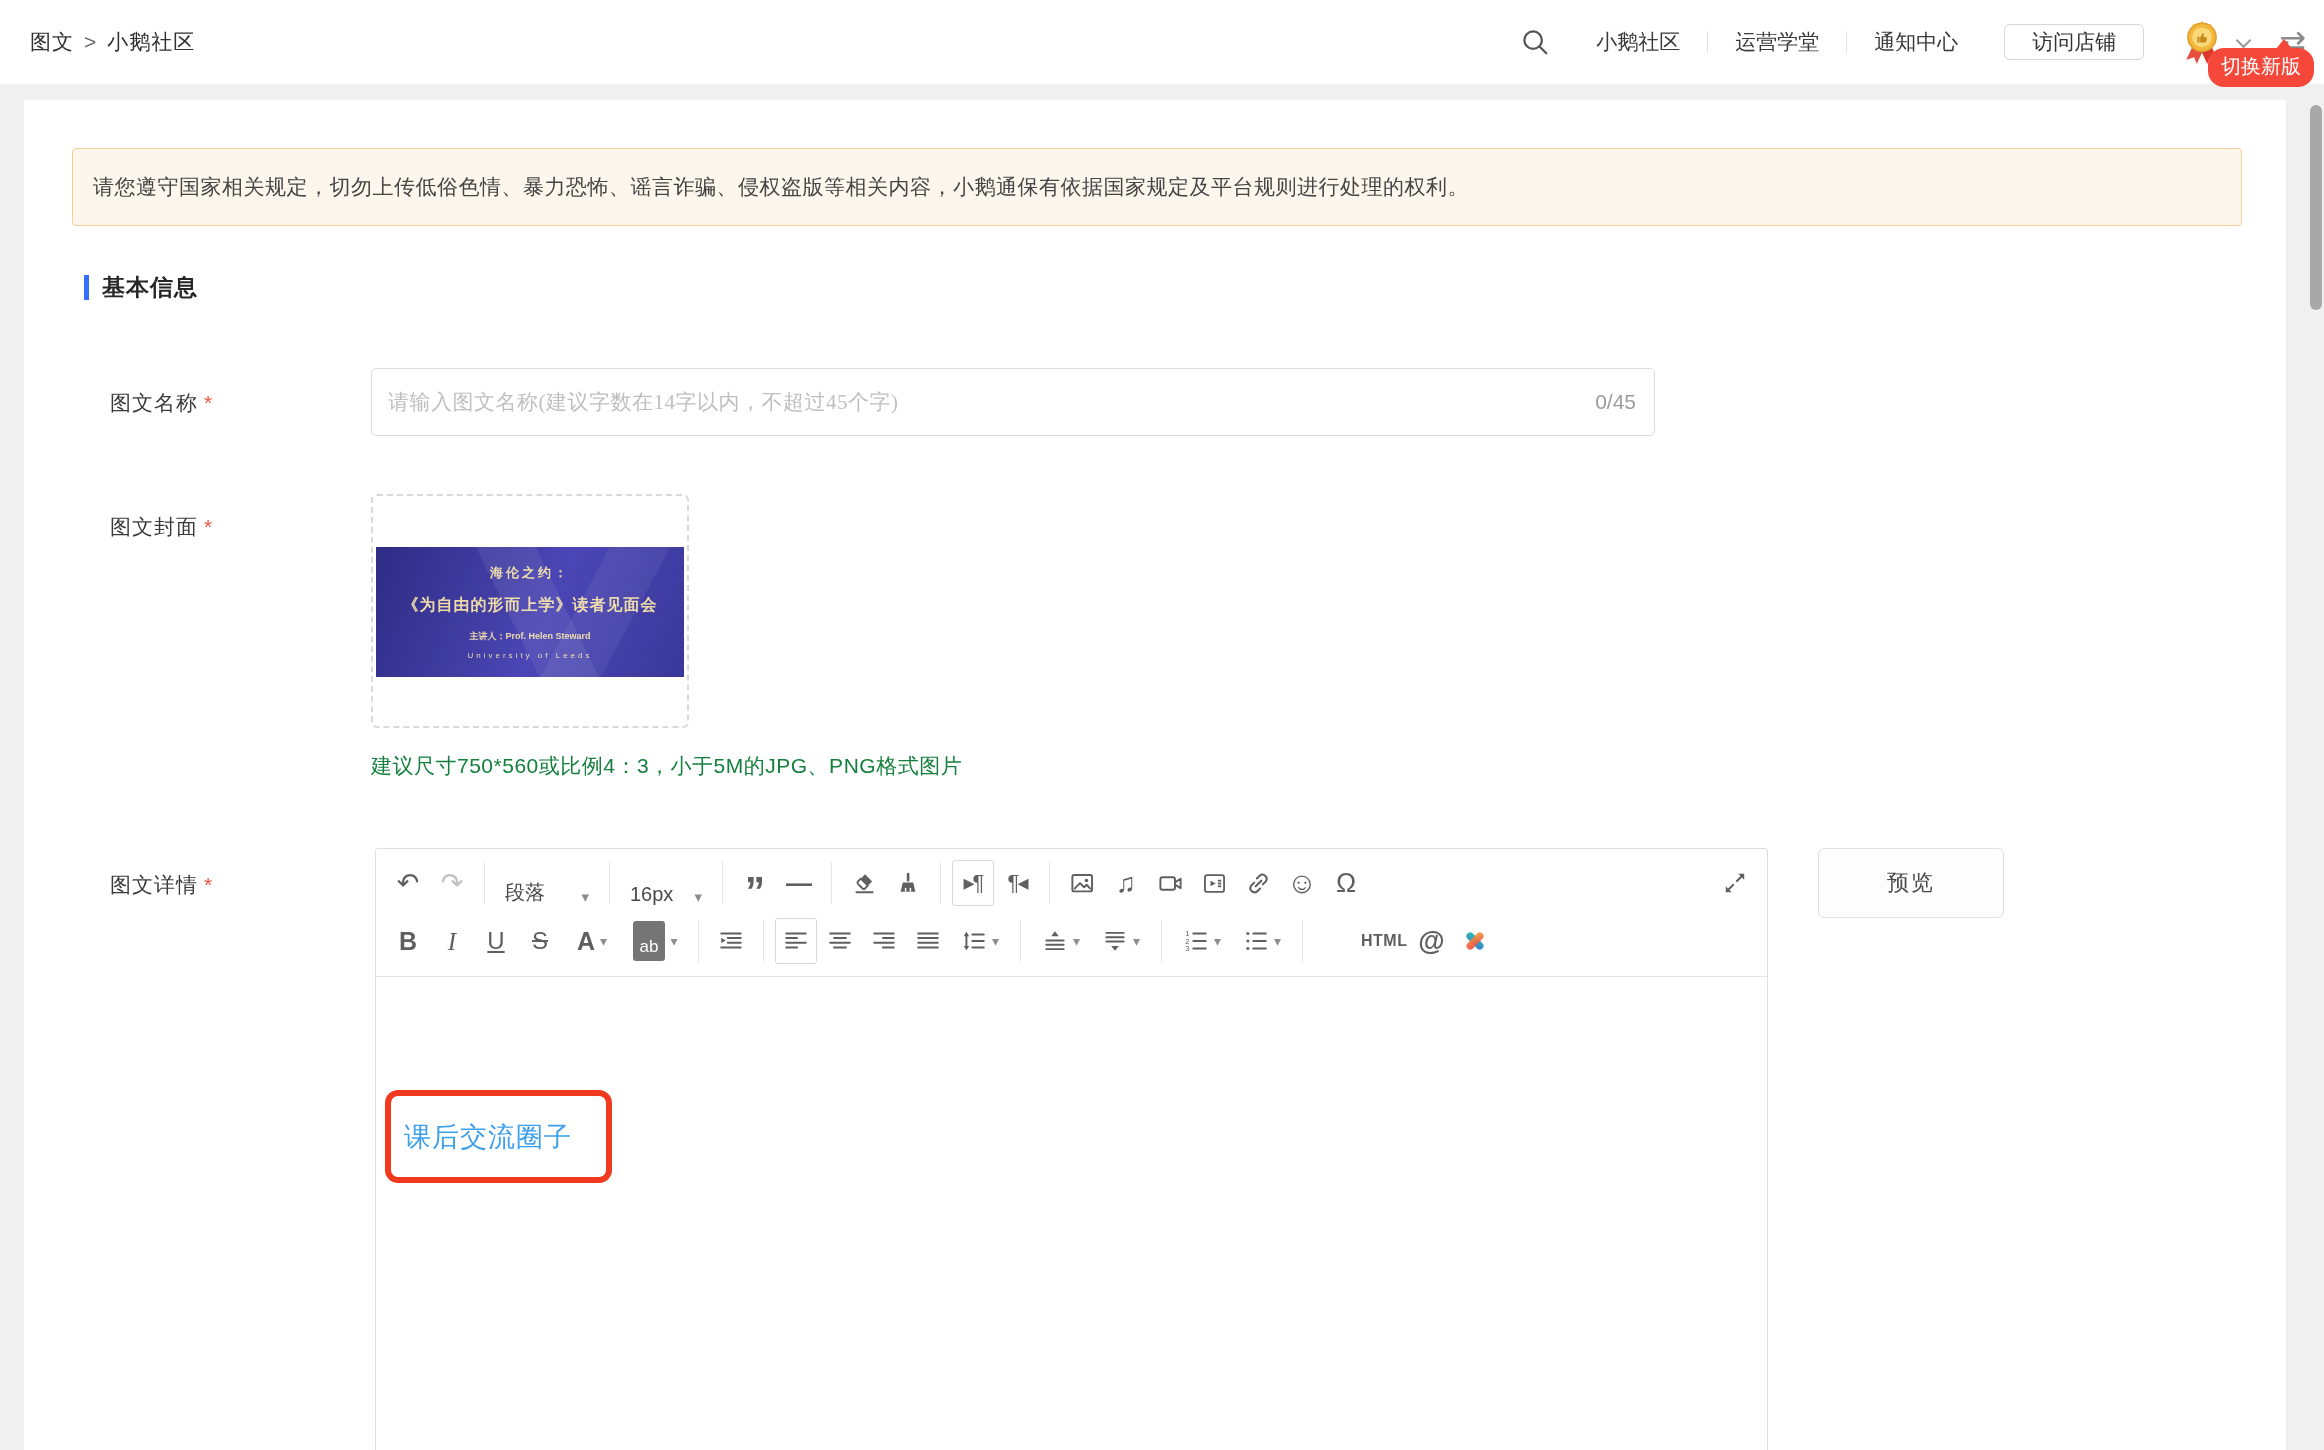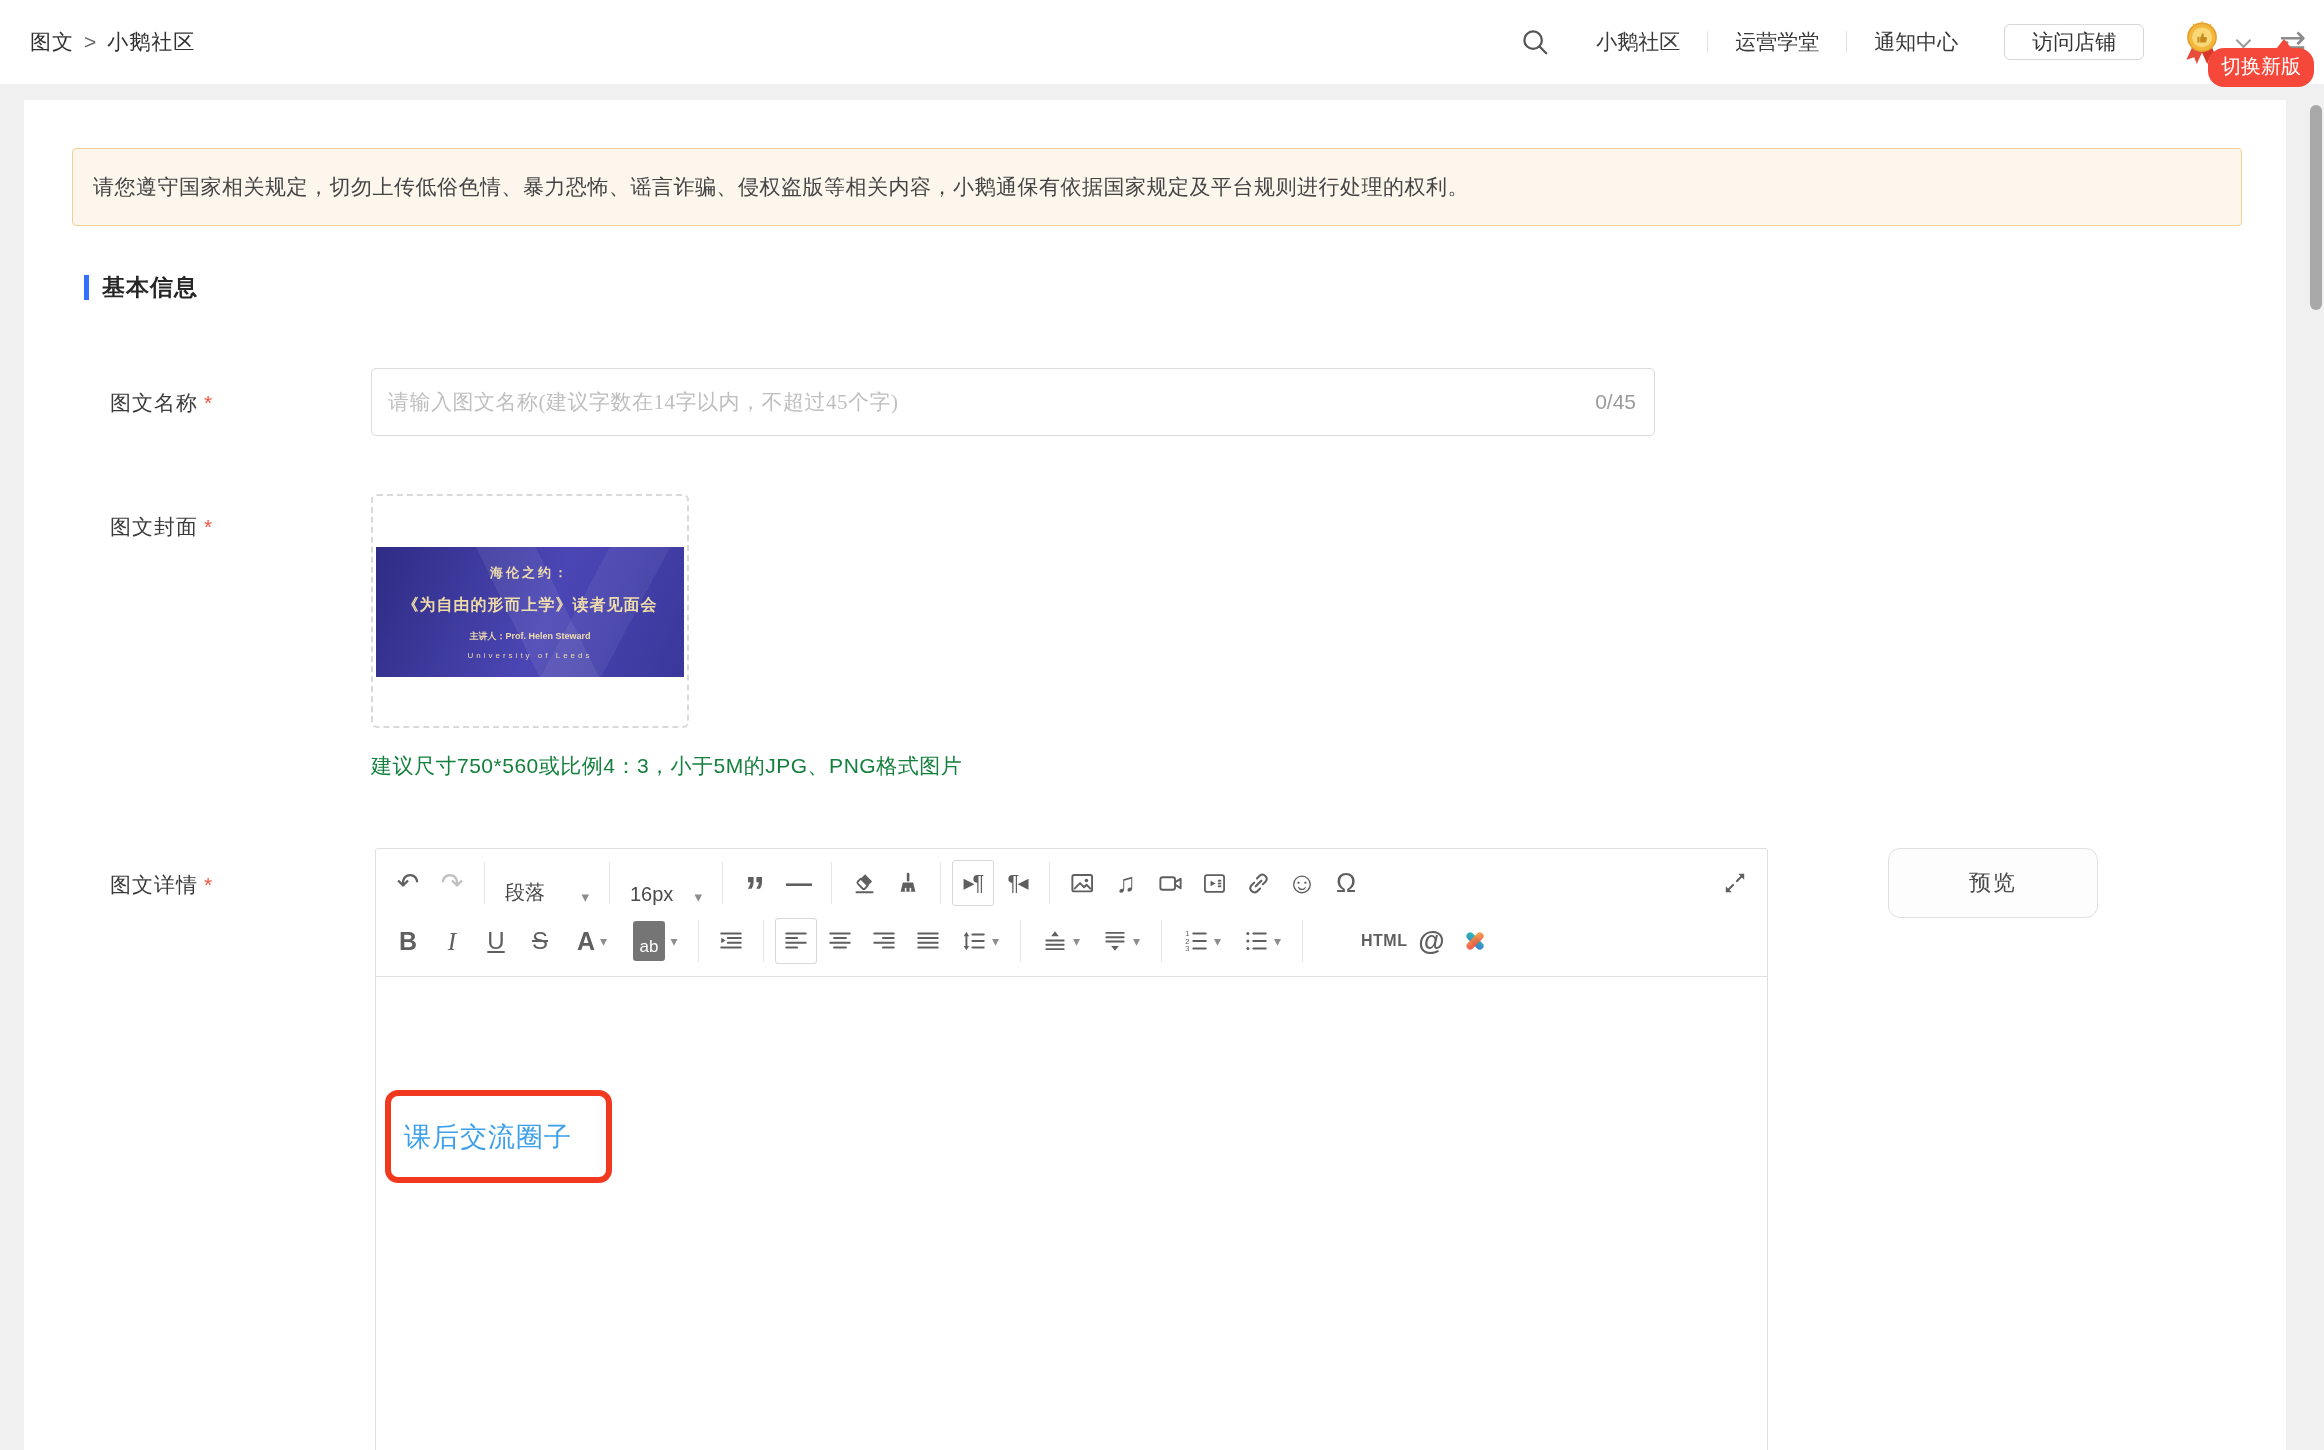--- a/index.html
+++ b/index.html
@@ -91,22 +91,22 @@
   .glyph-html { font-size:16px; font-weight:bold; letter-spacing:0.5px;padding-left:46px; }
   .glyph-at { font-size:27px; font-weight:bold; }
   .glyph-para { font-size:22px; letter-spacing:-2px; }
   .fullscreen-btn { margin-left:auto; }
 
   .editor-body { position:relative; height:480px; background:#fff; }
   .anno-box { position:absolute; left:9px; top:113px; width:227px; height:93px;
             border:6px solid #f0391f; border-radius:13px; display:flex; align-items:center; padding-left:13px; }
   .content-link { font-size:27px; color:#3ea0ea; cursor:pointer; letter-spacing:1px; }
 
-  .preview-btn { position:absolute; left:1864px; top:748px; width:210px; height:70px;
-            border:1px solid #e0e0e0; border-radius:12px; background:#fdfdfd;
+  .preview-btn { position:absolute; left:1794px; top:748px; width:186px; height:70px;
+            border:1px solid #e0e0e0; border-radius:6px; background:#fdfdfd;
             font-size:22px; color:#4a4a4a; letter-spacing:2px; cursor:pointer; }
 
   
   .scroll-track { position:absolute; right:0; top:84px; width:16px; bottom:0; background:#f0f0f1; }
   .scroll-thumb { position:absolute; right:2px; top:21px; width:12px; height:205px; background:#a8a8a8; border-radius:6px; }
 </style>
 </head>
 <body>
 
 <div class="page">

